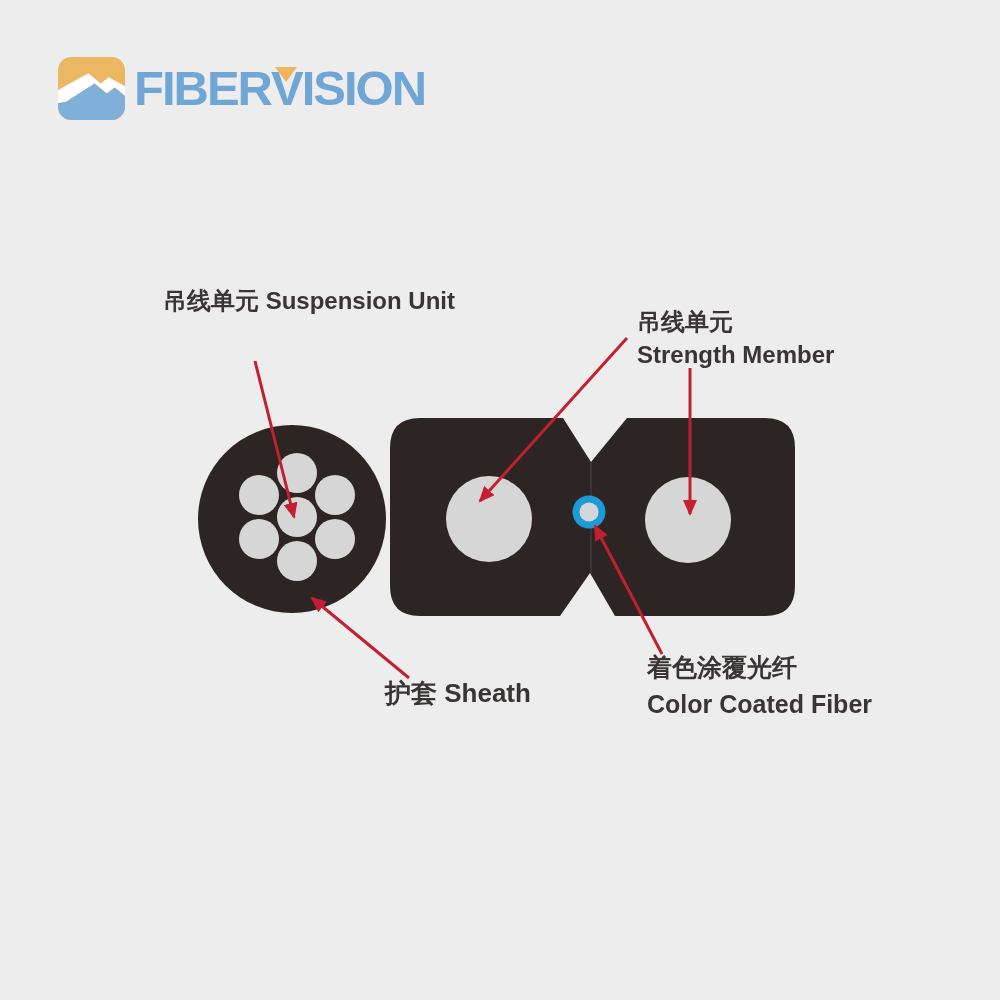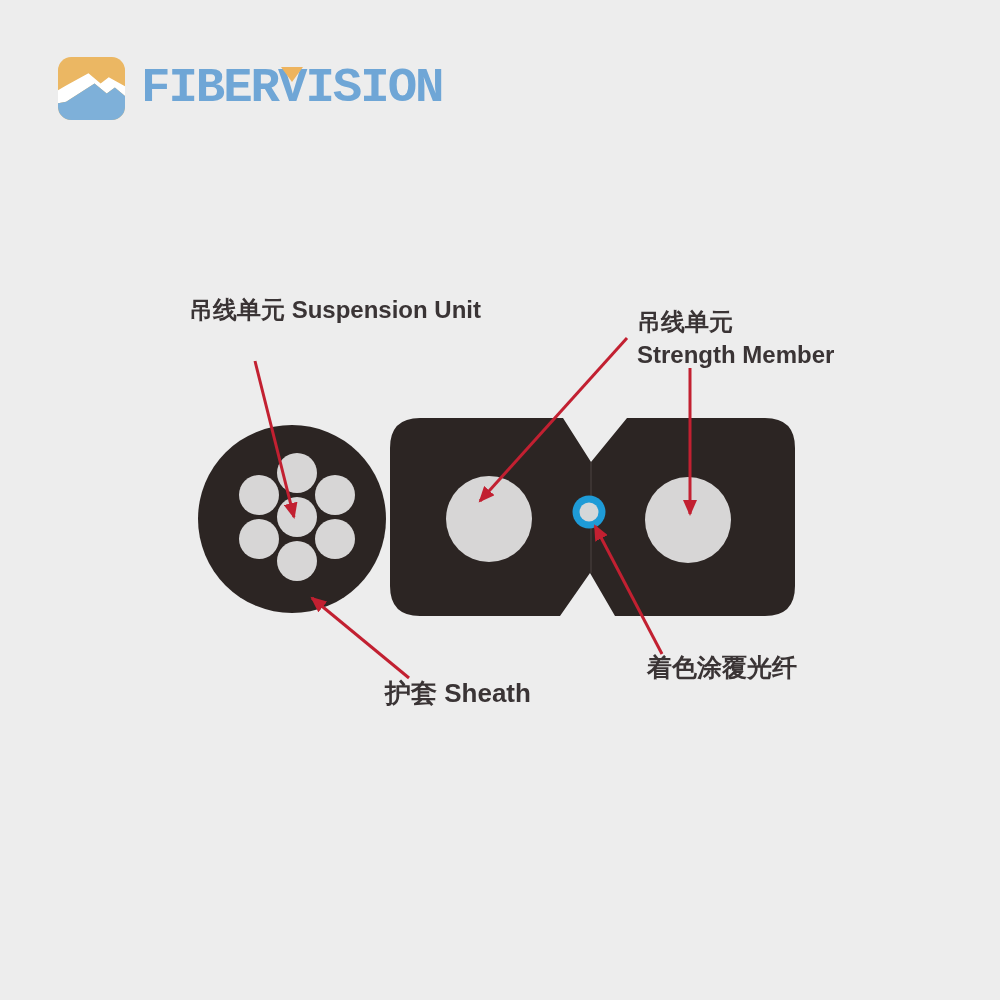--- a/index.html
+++ b/index.html
@@ -2,32 +2,32 @@
 <html><head>
 <meta charset="utf-8">
 <style>
   html,body{margin:0;padding:0;}
   body{background:#EDEDED;font-family:"Liberation Sans","DejaVu Sans",sans-serif;}
   .page{position:relative;width:1000px;height:1000px;background:#EDEDED;overflow:hidden;}
 
   
   .logo{position:absolute;left:58px;top:57px;display:flex;align-items:center;}
   .logo-icon{width:67px;height:63px;display:block;}
-  .wordmark{margin-left:16px;font-size:49px;font-weight:bold;color:#6FA6D6;
-            letter-spacing:-2px;line-height:63px;white-space:nowrap;font-family:Liberation Mono, monospace;}
+  .wordmark{margin-left:9px;font-size:49px;font-weight:bold;color:#6FA6D6;
+            letter-spacing:-2px;line-height:63px;white-space:nowrap;}
   .vwrap{position:relative;display:inline-block;}
   .v-accent{position:absolute;left:50%;transform:translateX(-50%);top:10px;width:0;height:0;
             border-left:11px solid transparent;border-right:11px solid transparent;
             border-top:15px solid #EEB45E;}
 
   
   .diagram-svg{position:absolute;left:0;top:0;width:1000px;height:1000px;}
 
   .label{position:absolute;font-weight:bold;color:#3A3435;white-space:nowrap;}
-  .label-suspension{left:163px;top:294px;font-size:24px;line-height:31px;margin-left:26px;}
+  .label-suspension{left:163px;top:285px;font-size:24px;line-height:31px;}
   .label-strength{left:637px;top:305px;font-size:24px;line-height:33px;}
   .label-sheath{left:385px;top:678px;font-size:26px;line-height:30px;}
   .label-fiber{left:647px;top:649px;font-size:25px;line-height:37px;}
 </style>
 </head>
 <body>
 
 <div class="page">
 
   <div class="logo">
@@ -92,15 +92,16 @@
     <div>吊线单元</div>
     <div>Strength Member</div>
   </div>
 
   <div class="label label-sheath">
     <div>护套 Sheath</div>
   </div>
 
   <div class="label label-fiber">
     <div>着色涂覆光纤</div>
+    <div>Color Coated Fiber</div>
   </div>
 
 </div>
 
 </body></html>

